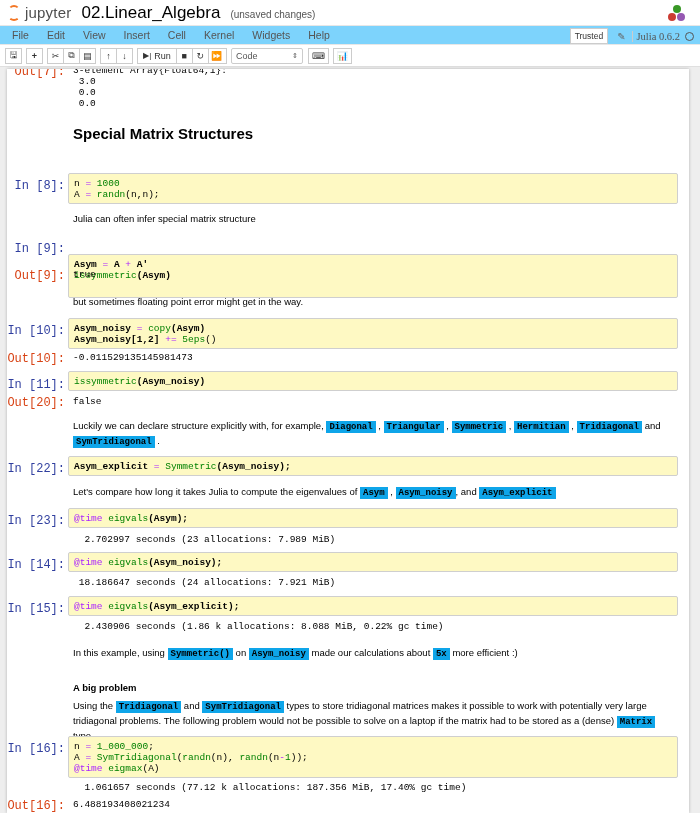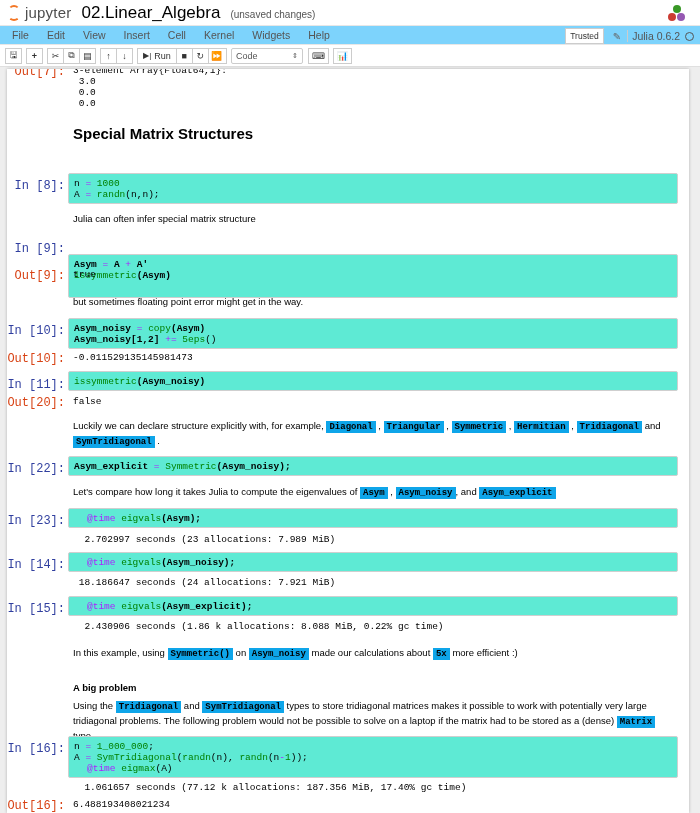--- a/index.html
+++ b/index.html
@@ -15,38 +15,38 @@
   .nb-name { font-size: 17px; margin-left: 10px; color: #000; }
   .save-status { font-size: 10px; color: #555; margin-left: 10px; margin-top: 3px; }
   .kernel-logo { position: absolute; right: 13px; top: 5px; width: 20px; height: 18px; }
   .kernel-logo span { position: absolute; width: 8px; height: 8px; border-radius: 50%; }
   .menubar { height: 20px; border-top: 1px solid #e7e7e7; border-bottom: 1px solid #e7e7e7; background: #7dd3fc; display: flex; align-items: center; position: relative; }
   .menu-item { font-size: 10.5px; color: #555; padding: 0 9px; }
   .menu-item:first-child { padding-left: 12px; }
   .menubar-right { position: absolute; right: 6px; top: 2px; display: flex; align-items: center; }
   .trusted { font-size: 8.5px; border: 1px solid #ccc; background: #fff; padding: 2px 4px; color: #333; }
   .pencil { margin: 0 6px 0 9px; font-size: 10px; color: #666; }
-  .kernel-name { font-size: 10.5px; color: #555; border-left: 1px solid #ccc; padding-left: 4px; }
+  .kernel-name { font-size: 10.5px; color: #555; border-left: 1px solid #ccc; padding-left: 4px; font-family: Liberation Serif, serif; }
   .kernel-indicator { width: 9px; height: 9px; border: 1.5px solid #555; border-radius: 50%; margin-left: 5px; }
   .toolbar { height: 22px; display: flex; align-items: center; padding-left: 5px; border-bottom: 1px solid #e0e0e0; background: #fff; }
   .tb-group { display: flex; margin-right: 5px; }
   .tb-btn { height: 16px; min-width: 17px; border: 1px solid #ccc; background: #fff; font-size: 9px; color: #333; display: flex; align-items: center; justify-content: center; padding: 0 3px; margin-right: -1px; }
   .tb-select { height: 16px; width: 72px; border: 1px solid #ccc; border-radius: 2px; font-size: 9px; color: #555; display: flex; align-items: center; justify-content: space-between; padding: 0 4px; margin-right: 5px; }
   #notebook { position: absolute; left: 7px; top: 69px; width: 682px; height: 744px; background: #fff; box-shadow: 0 0 3px rgba(0,0,0,0.25); overflow: hidden; }
   .cell { position: absolute; left: 0; width: 682px; }
   .prompt { position: absolute; width: 58px; text-align: right; font-family: "Liberation Mono", monospace; font-size: 12px; }
   .prompt.in { color: #303f9f; }
   .prompt.out { color: #d84315; }
-  .code-box { position: absolute; left: 61px; width: 610px; background: #5eead4; border: 1px solid #cfcfcf; border-radius: 2px; padding: 4px 5px; font-family: "Liberation Mono", monospace; font-size: 9.5px; line-height: 11px; white-space: pre; }
+  .code-box { position: absolute; left: 61px; width: 610px; background: #fef9c3; border: 1px solid #cfcfcf; border-radius: 2px; padding: 4px 5px; font-family: "Liberation Mono", monospace; font-size: 9.5px; line-height: 11px; white-space: pre; }
   .output-text { position: absolute; left: 66px; font-family: "Liberation Mono", monospace; font-size: 9.5px; line-height: 11px; white-space: pre; }
   .md { position: absolute; left: 66px; width: 600px; font-size: 9.5px; line-height: 14px; color: #000; }
   .md code { font-family: "Liberation Mono", monospace; background: #0ea5e9; padding: 1px 3px; font-weight: bold; font-size: 9px; }
   .h2 { position: absolute; left: 66px; font-size: 15px; font-weight: bold; }
   .h4 { position: absolute; left: 66px; font-size: 9.5px; font-weight: bold; }
-  .mac { color: #aa22ff; margin-left: 13px; }
+  .mac { color: #aa22ff; }
   .op { color: #aa22ff; }
   .num { color: #008000; }
   .fn { color: #008000; }
   .bold { font-weight: bold; }
 </style>
 </head>
 <body>
 
 <div id="header">
   <div class="top-row">

